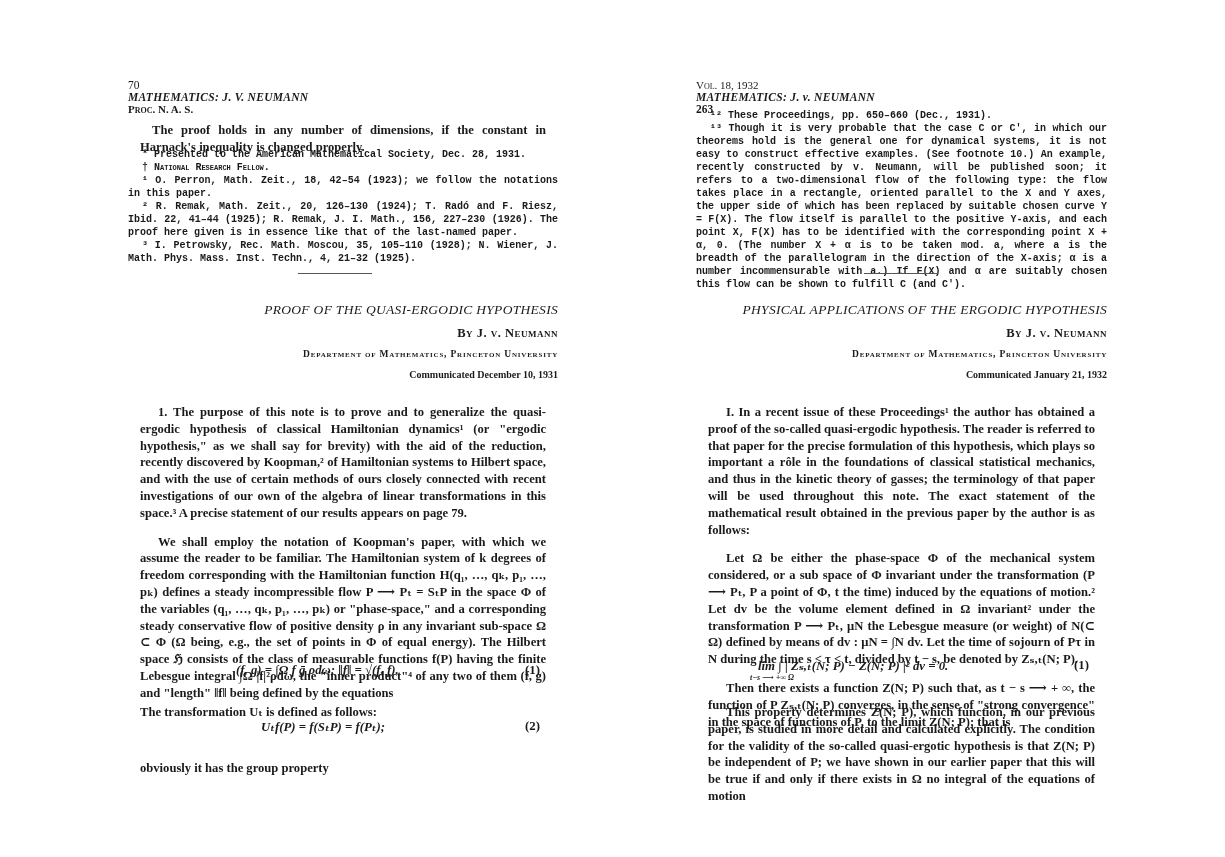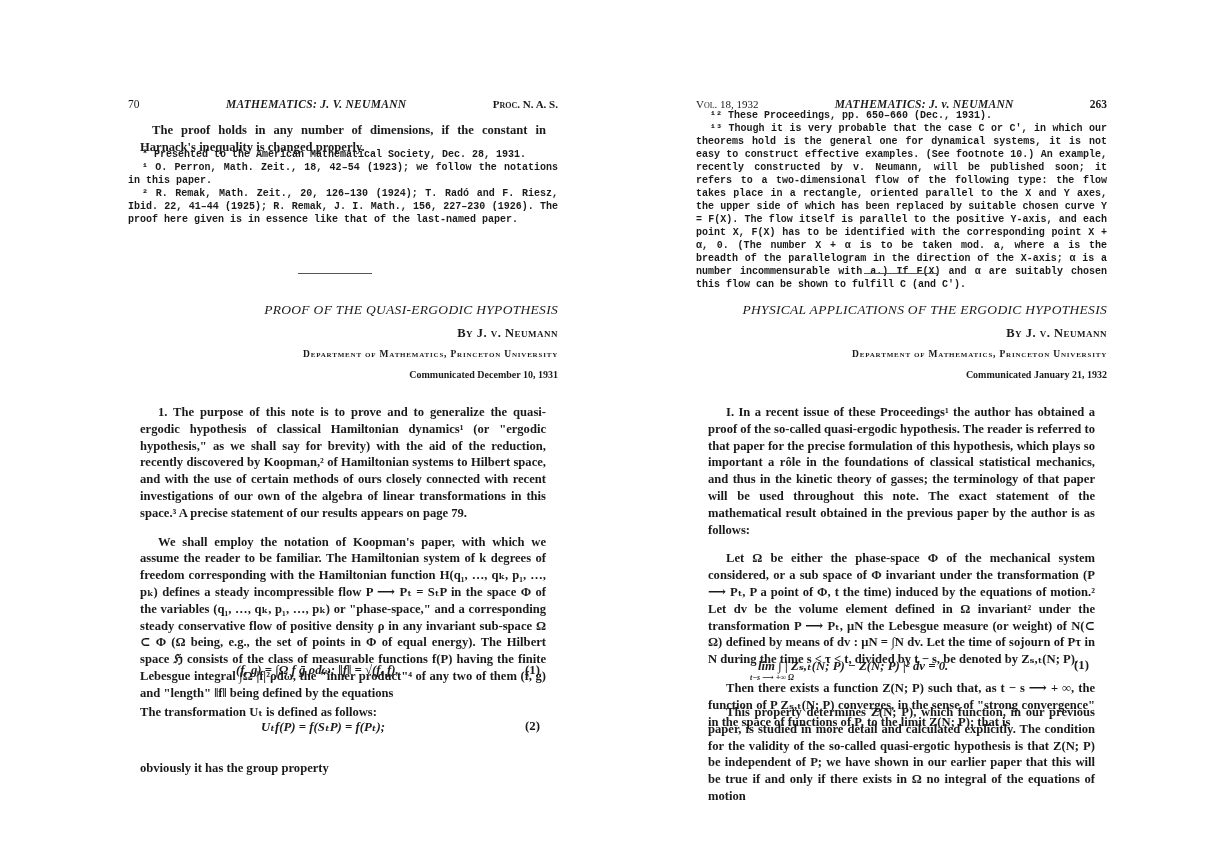--- a/index.html
+++ b/index.html
@@ -4,22 +4,22 @@
 <style>
   html, body { margin:0; padding:0; }
   body {
     width:1225px; height:857px; background:#ffffff; position:relative; overflow:hidden;
     font-family: "Liberation Serif", "DejaVu Serif", serif; color:#1a1a1a;
   }
   .page { position:absolute; top:0; width:430px; }
   #left-page { left:128px; }
   #right-page { left:696px; width:411px; }
   .running-head {
-    position:absolute; top:96px; left:0; right:0; height:14px;
-    font-size:11.5px; display:flex; justify-content:space-between; align-items:flex-end;
+    position:absolute; top:79px; left:0; right:0; height:14px;
+    font-size:11.5px; display:flex; justify-content:space-between; align-items:flex-start;flex-direction:column;
   }
   .running-head .center { font-style:italic; font-weight:bold; letter-spacing:0.3px; }
   .sc { font-variant: small-caps; }
   .body-text {
     font-size:12.6px; line-height:16.8px; text-align:justify; font-weight:bold;
   }
   .body-text p { margin:12px; text-indent:18px; }
   .foot { font-size:10px; line-height:13px; text-align:justify; font-weight:bold; }
   .foot p { margin:0; text-indent:14px;font-family:Liberation Mono, monospace; }
   .divider { position:absolute; height:1px; background:#555; width:74px; }
@@ -41,22 +41,24 @@
     <span class="center">MATHEMATICS: J. V. NEUMANN</span>
     <span class="sc" style="font-weight:bold;font-size:11px">Proc. N. A. S.</span>
   </div>
 
   <div class="abs body-text" style="top:110px">
     <p style="text-indent:12px">The proof holds in any number of dimensions, if the constant in Harnack's inequality is changed properly.</p>
   </div>
 
   <div class="abs foot" style="top:148px">
     <p>* Presented to the American Mathematical Society, Dec. 28, 1931.</p>
+    <p class="sc">† National Research Fellow.</p>
     <p>¹ O. Perron, Math. Zeit., 18, 42–54 (1923); we follow the notations in this paper.</p>
     <p>² R. Remak, Math. Zeit., 20, 126–130 (1924); T. Radó and F. Riesz, Ibid. 22, 41–44 (1925); R. Remak, J. I. Math., 156, 227–230 (1926). The proof here given is in essence like that of the last-named paper.</p>
+    <p>³ I. Petrowsky, Rec. Math. Moscou, 35, 105–110 (1928); N. Wiener, J. Math. Phys. Mass. Inst. Techn., 4, 21–32 (1925).</p>
   </div>
 
   <div class="divider" style="top:273px;left:170px"></div>
 
   <div class="title t-main" style="top:302px">PROOF OF THE QUASI-ERGODIC HYPOTHESIS</div>
   <div class="title t-author" style="top:326px">By J. v. Neumann</div>
   <div class="title t-dept" style="top:349px">Department of Mathematics, Princeton University</div>
   <div class="title t-comm" style="top:369px">Communicated December 10, 1931</div>
 
   <div class="abs body-text" style="top:392px">

